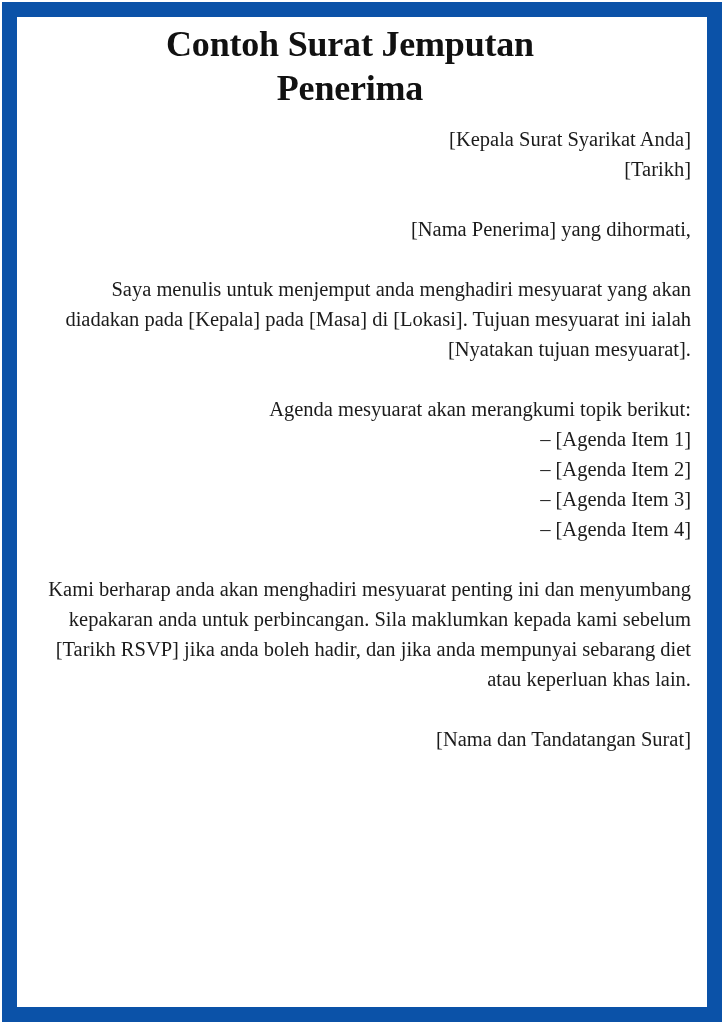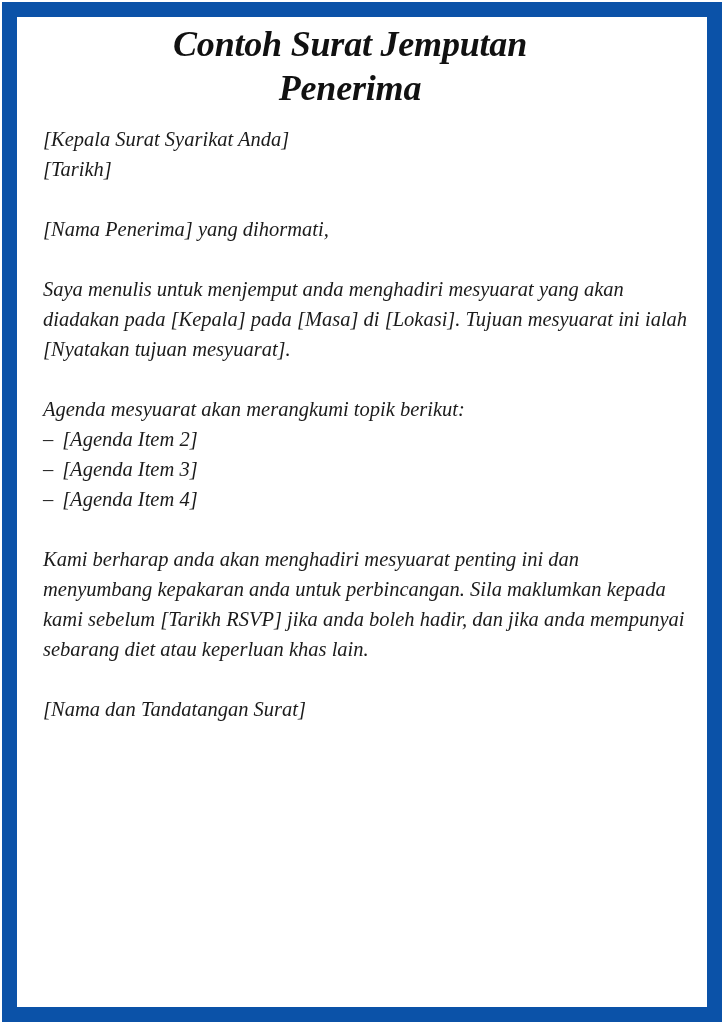--- a/index.html
+++ b/index.html
@@ -10,21 +10,20 @@
   }
 
   .page {
     position: relative;
     width: 724px;
     height: 1024px;
     background: #ffffff;
     box-sizing: border-box;
     overflow: hidden;
     font-family: "Liberation Serif", "DejaVu Serif", serif;
-    font-style: italic;
   }
 
   
   .frame {
     position: absolute;
     left: 2px;
     top: 2px;
     right: 2px;
     bottom: 2px;
     border: 15px solid #0b52a8;
@@ -50,21 +49,21 @@
     margin: 0 0 14px 0;
     padding: 0 22px 0 0;
     letter-spacing: -0.2px;
   }
 
   .body-block {
     font-size: 20.5px;
     line-height: 30px;
     color: #1b1b1b;
     margin: 0 0 30px 12px;
-    text-align: left;
+    text-align: right;
   }
 
   .body-block:last-child {
     margin-bottom: 0;
   }
 
   .line {
     display: block;
   }
 
@@ -121,20 +120,24 @@
 
     <div class="body-block">
       <span class="para">Saya menulis untuk menjemput anda menghadiri mesyuarat yang akan diadakan pada [Kepala] pada [Masa] di [Lokasi]. Tujuan mesyuarat ini ialah [Nyatakan tujuan mesyuarat].</span>
     </div>
 
     <div class="body-block">
       <span class="agenda-intro">Agenda mesyuarat akan merangkumi topik berikut:</span>
       <div class="agenda-list">
         <div class="agenda-item">
           <span class="agenda-dash">–</span>
+          <span>[Agenda Item 1]</span>
+        </div>
+        <div class="agenda-item">
+          <span class="agenda-dash">–</span>
           <span>[Agenda Item 2]</span>
         </div>
         <div class="agenda-item">
           <span class="agenda-dash">–</span>
           <span>[Agenda Item 3]</span>
         </div>
         <div class="agenda-item">
           <span class="agenda-dash">–</span>
           <span>[Agenda Item 4]</span>
         </div>

